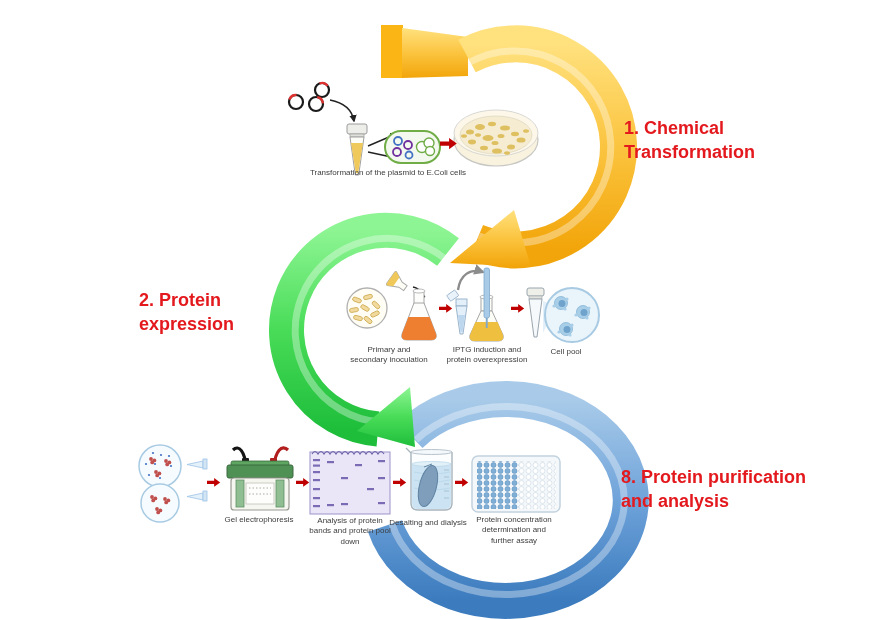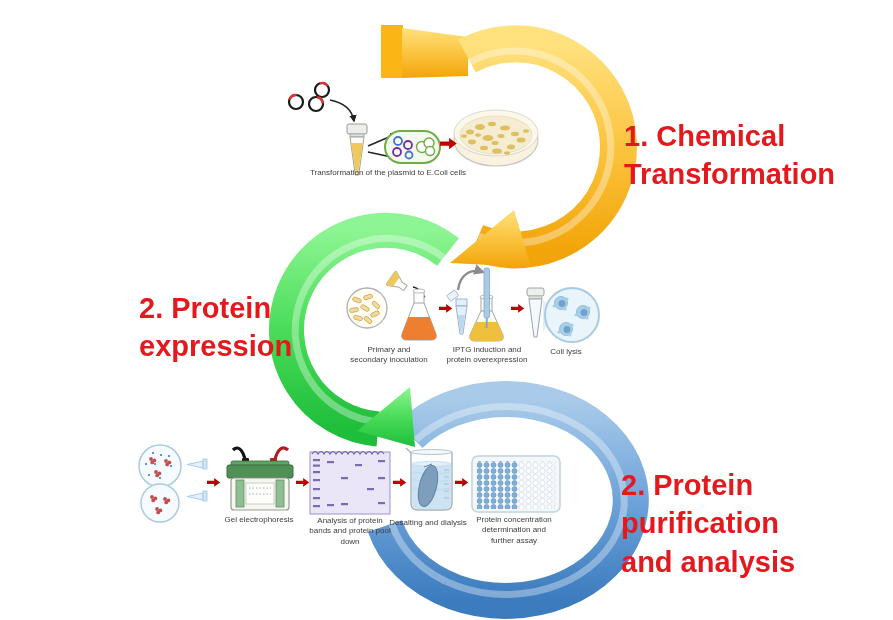--- a/index.html
+++ b/index.html
@@ -9,21 +9,21 @@
     width:893px;height:620px;
     background:#ffffff;
     overflow:hidden;
     font-family:"Liberation Sans", sans-serif;
   }
   .canvas svg{position:absolute;left:0;top:0;}
   .step-label{
     position:absolute;
     font-family:"Liberation Sans", sans-serif;
     font-weight:bold;
-    font-size:29px;
+    font-size:18px;
     line-height:1.32;
     color:#E3191E;
     white-space:pre-line;
   }
   .caption{
     position:absolute;
     font-family:"Liberation Sans", sans-serif;
     font-size:8px;
     line-height:1.3;
     color:#3d3d3d;
@@ -350,29 +350,29 @@
   </g>
 
   <use href="#red-arrow-sym" transform="translate(440,138) scale(0.7)" fill="#C00000"></use>
   <polygon points="415,447 357,431 410,387" fill="url(#gG)"></polygon>
 </svg>
 
 <div class="step-label" style="left:624px; top:117px; width:235px;">1. Chemical
 Transformation</div>
 <div class="step-label" style="left:139px; top:289px; width:200px;">2. Protein
 expression</div>
-<div class="step-label" style="left:621px; top:466px; width:250px;">2. Protein purification
+<div class="step-label" style="left:621px; top:466px; width:250px;">8. Protein purification
 and analysis</div>
 
 <div class="caption" style="left:288px; top:168px; width:200px;">Transformation of the plasmid to E.Coli cells</div>
 <div class="caption" style="left:330px; top:345px; width:118px;">Primary and
 secondary inoculation</div>
 <div class="caption" style="left:428px; top:345px; width:118px;">IPTG induction and
 protein overexpression</div>
-<div class="caption" style="left:530px; top:347px; width:72px;">Coli lysis</div>
+<div class="caption" style="left:530px; top:347px; width:72px;">Cell pool</div>
 <div class="caption" style="left:207px; top:515px; width:104px;">Gel electrophoresis</div>
 <div class="caption" style="left:300px; top:516px; width:100px;">Analysis of protein
 bands and protein pool
 down</div>
 <div class="caption" style="left:378px; top:518px; width:100px;">Desalting and dialysis</div>
 <div class="caption" style="left:464px; top:515px; width:100px;">Protein concentration
 determination and
 further assay</div>
 
 </div>

